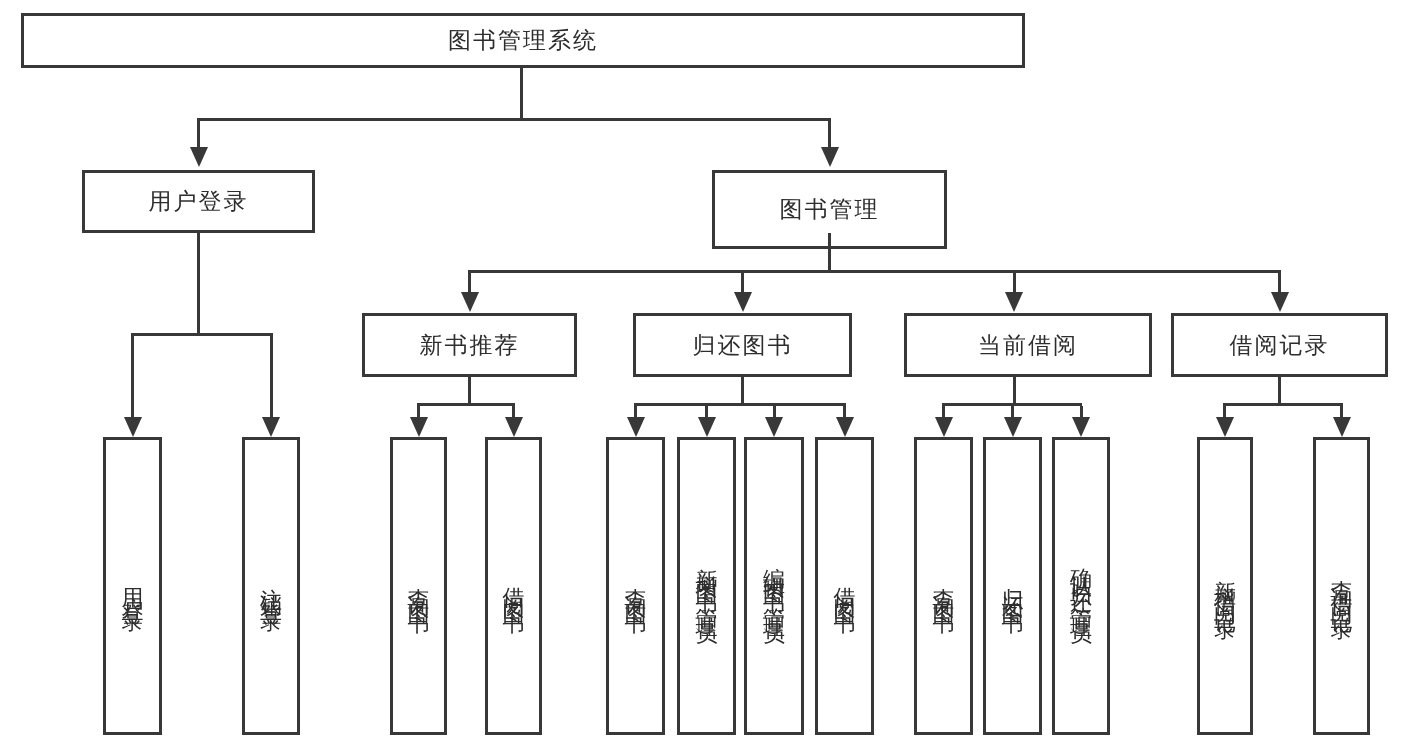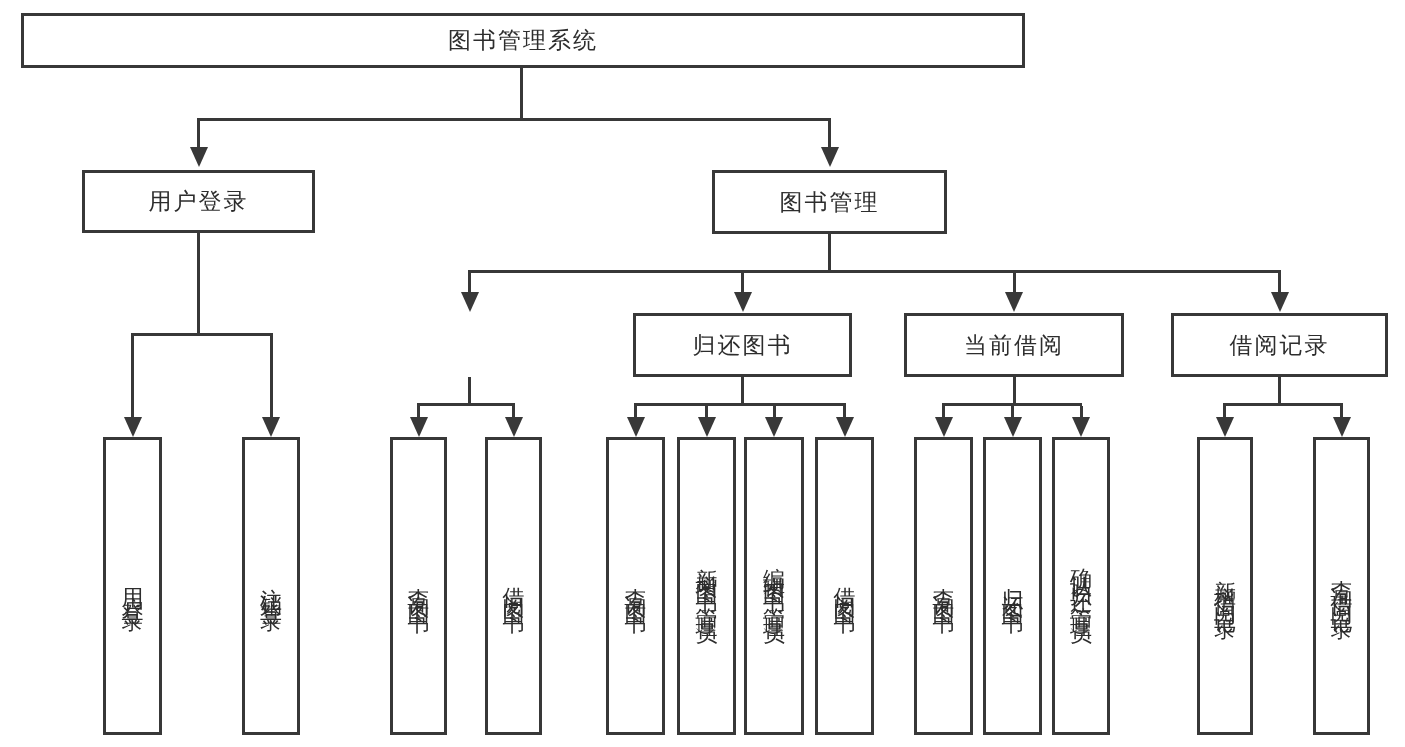--- a/index.html
+++ b/index.html
@@ -45,21 +45,21 @@
   <i class="ln" style="left:520px;top:68px;width:3px;height:50px;"></i>
   <i class="ln" style="left:197px;top:118px;width:634px;height:3px;"></i>
   <i class="ln" style="left:197px;top:121px;width:3px;height:28px;"></i>
   <i class="ln" style="left:828px;top:121px;width:3px;height:28px;"></i>
   <i class="arw" style="left:190px;top:147px;"></i>
   <i class="arw" style="left:821px;top:147px;"></i>
 
   <div class="bx" style="left:82px;top:170px;width:233px;height:63px;">
     <span>用户登录</span>
   </div>
-  <div class="bx" style="left:712px;top:170px;width:235px;height:64px;">
+  <div class="bx" style="left:712px;top:170px;width:235px;height:79px;">
     <span>图书管理</span>
   </div>
 
   <i class="ln" style="left:197px;top:233px;width:3px;height:101px;"></i>
   <i class="ln" style="left:131px;top:333px;width:142px;height:3px;"></i>
   <i class="ln" style="left:131px;top:336px;width:3px;height:83px;"></i>
   <i class="ln" style="left:270px;top:336px;width:3px;height:83px;"></i>
   <i class="arw" style="left:124px;top:417px;"></i>
   <i class="arw" style="left:262px;top:417px;"></i>
 
@@ -67,24 +67,27 @@
   <i class="ln" style="left:468px;top:270px;width:813px;height:3px;"></i>
   <i class="ln" style="left:468px;top:273px;width:3px;height:22px;"></i>
   <i class="ln" style="left:741px;top:273px;width:3px;height:22px;"></i>
   <i class="ln" style="left:1013px;top:273px;width:3px;height:22px;"></i>
   <i class="ln" style="left:1278px;top:273px;width:3px;height:22px;"></i>
   <i class="arw" style="left:461px;top:292px;"></i>
   <i class="arw" style="left:734px;top:292px;"></i>
   <i class="arw" style="left:1005px;top:292px;"></i>
   <i class="arw" style="left:1271px;top:292px;"></i>
 
+  <div class="bx" style="left:362px;top:313px;width:215px;height:64px;">
+    <span>新书推荐</span>
+  </div>
   <div class="bx" style="left:633px;top:313px;width:219px;height:64px;">
     <span>归还图书</span>
   </div>
-  <div class="bx" style="left:904px;top:313px;width:220px;height:64px;">
+  <div class="bx" style="left:904px;top:313px;width:248px;height:64px;">
     <span>当前借阅</span>
   </div>
   <div class="bx" style="left:1171px;top:313px;width:217px;height:64px;">
     <span>借阅记录</span>
   </div>
 
   <i class="ln" style="left:468px;top:377px;width:3px;height:28px;"></i>
   <i class="ln" style="left:417px;top:403px;width:98px;height:3px;"></i>
   <i class="ln" style="left:417px;top:406px;width:3px;height:13px;"></i>
   <i class="ln" style="left:512px;top:406px;width:3px;height:13px;"></i>

